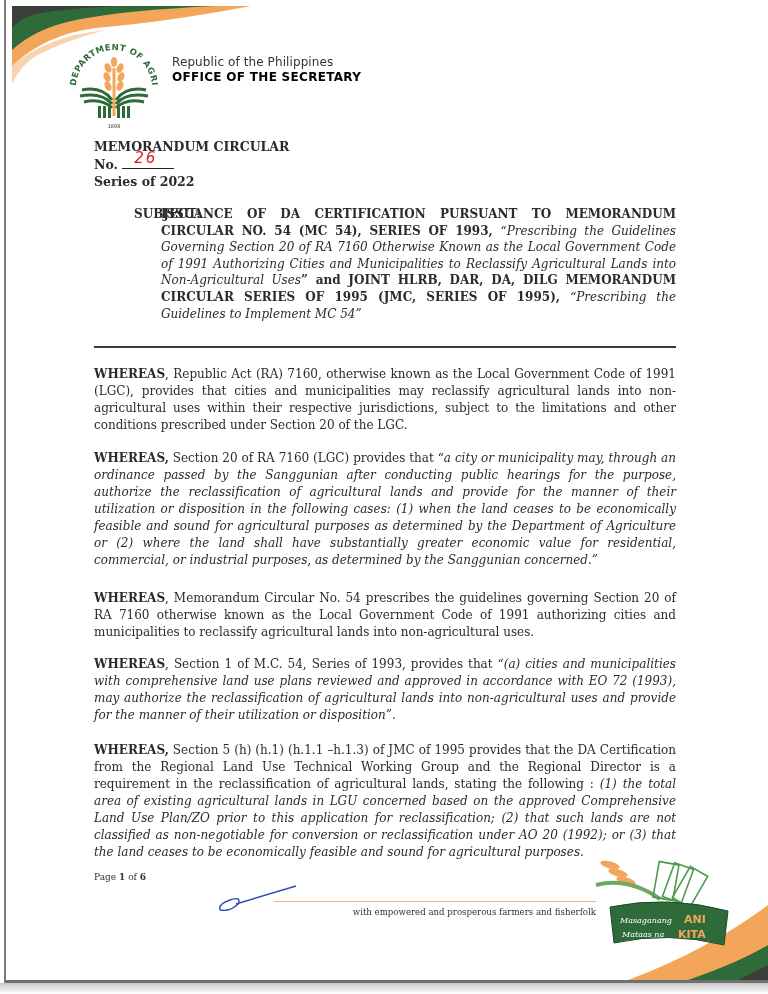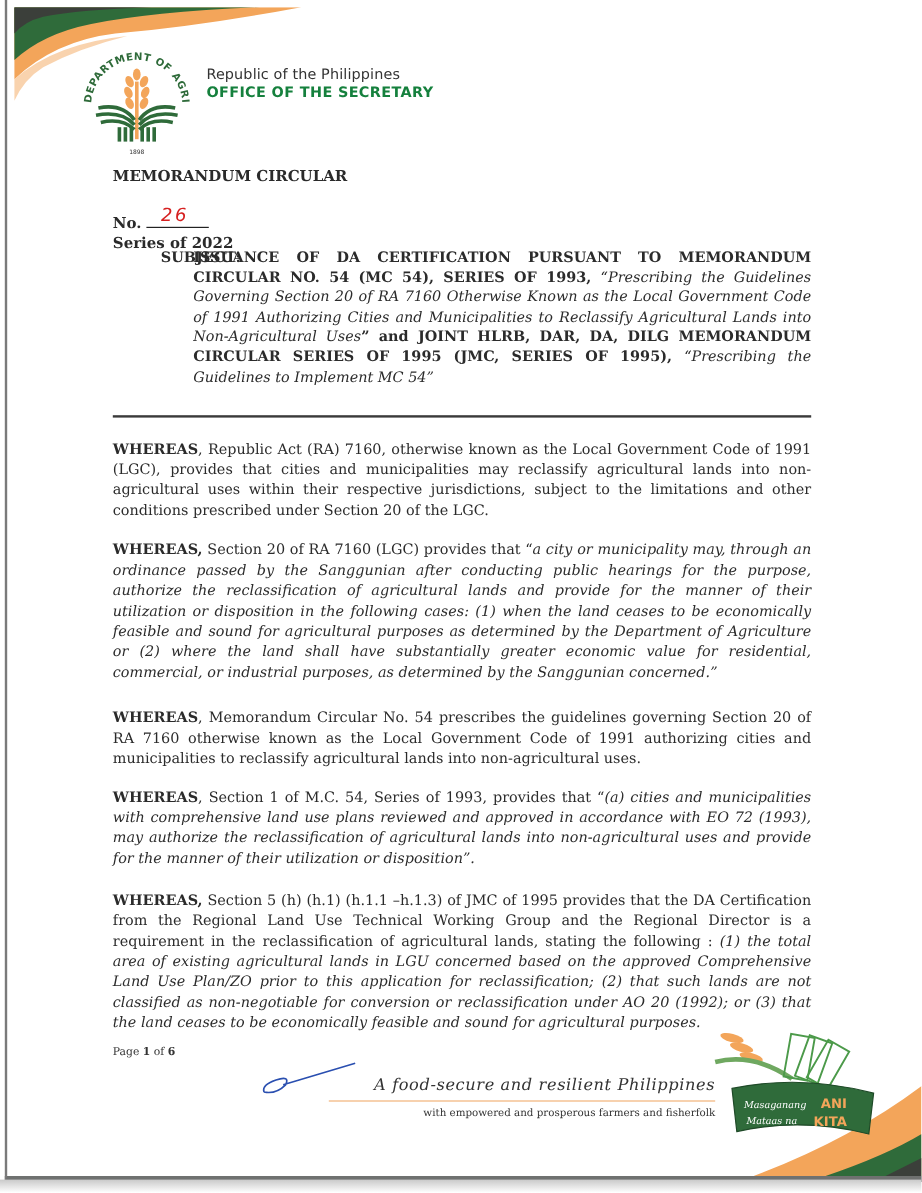--- a/index.html
+++ b/index.html
@@ -17,25 +17,25 @@
   }
   .edge-shadow {
     position: absolute; left: 0; top: 983px; width: 768px; height: 11px;
     background: linear-gradient(#c9c9c9, #ffffff);
   }
   
   .swoosh { position: absolute; left: 6px; top: 6px; }
   .logo { position: absolute; left: 66px; top: 38px; }
   .org { position: absolute; left: 172px; top: 55px; font-family: "DejaVu Sans", sans-serif; }
   .org .republic { font-size: 12px; color: #333; letter-spacing: 0.1px; }
-  .org .office { font-size: 12px; font-weight: bold; color: #15803d; margin-top: 1px; letter-spacing: 0.3px; }
+  .org .office { font-size: 12px; font-weight: bold; color: #000000; margin-top: 1px; letter-spacing: 0.3px; }
   .org .addr { font-size: 9px; color: #444; margin-top: 3px; line-height: 13px; }
 
   .memo { position: absolute; left: 94px; top: 138px; font-size: 12.5px; font-weight: bold; line-height: 17px; color: #2a2a2a; }
-  .memo .no-line { display: inline-block; width: 52px; border-bottom: 1px solid #222; position: relative; height: 13px; vertical-align: baseline; margin-top: 21px; }
+  .memo .no-line { display: inline-block; width: 52px; border-bottom: 1px solid #222; position: relative; height: 13px; vertical-align: baseline; }
   .memo .handwritten { position: absolute; left: 12px; top: -5px; color: #d62020; font-family: "DejaVu Sans", sans-serif; font-weight: normal; font-style: italic; font-size: 15px; letter-spacing: 2px; }
 
   .subject { position: absolute; left: 94px; top: 206px; width: 582px; font-size: 12px; line-height: 16.6px; }
   .subject .label { position: absolute; left: 0; top: 0; font-weight: bold; margin-left: 40px; }
   .subject .body { margin-left: 67px; text-align: justify; }
   .b { font-weight: bold; }
   .i { font-style: italic; }
 
   .rule { position: absolute; left: 94px; top: 346px; width: 582px; height: 2px; background: #3a3a3a; }
 
@@ -130,21 +130,20 @@
 
 <div class="para" style="top:742px"><span class="b">WHEREAS,</span><span> Section 5 (h) (h.1) (h.1.1 –h.1.3) of JMC of 1995 provides that the DA Certification from the Regional Land Use Technical Working Group and the Regional Director is a requirement in the reclassification of agricultural lands, stating the following : </span><span class="i">(1) the total area of existing agricultural lands in LGU concerned based on the approved Comprehensive Land Use Plan/ZO prior to this application for reclassification; (2) that such lands are not classified as non-negotiable for conversion or reclassification under AO 20 (1992); or (3) that the land ceases to be economically feasible and sound for agricultural purposes.</span></div>
 
 <div class="pagenum"><span>Page</span> <b>1</b> <span>of</span> <b>6</b></div>
 
 <svg class="sig" width="90" height="30" viewBox="0 0 90 30">
   <path d="M4 26 Q2 20 14 16 Q26 12 22 20 Q14 28 4 26 M20 20 L80 2" fill="none" stroke="#2a4fb0" stroke-width="1.4"></path>
 </svg>
 
 <div class="tagline">
-  <div class="t1">A food-secure and resilient Philippines</div>
   <div class="sep"></div>
   <div class="t2">with empowered and prosperous farmers and fisherfolk</div>
 </div>
 
 <svg class="badge" width="180" height="125" viewBox="0 0 180 125">
   <path d="M40 125 Q120 95 180 50 L180 125 Z" fill="#f3a55a"></path>
   <path d="M100 125 Q150 108 180 90 L180 125 Z" fill="#2f6b3a"></path>
   <path d="M150 125 Q168 116 180 110 L180 125 Z" fill="#3b3f3a"></path>
   <g fill="#f3a55a">
     <ellipse cx="22" cy="10" rx="10" ry="3.5" transform="rotate(15 22 10)"></ellipse>

